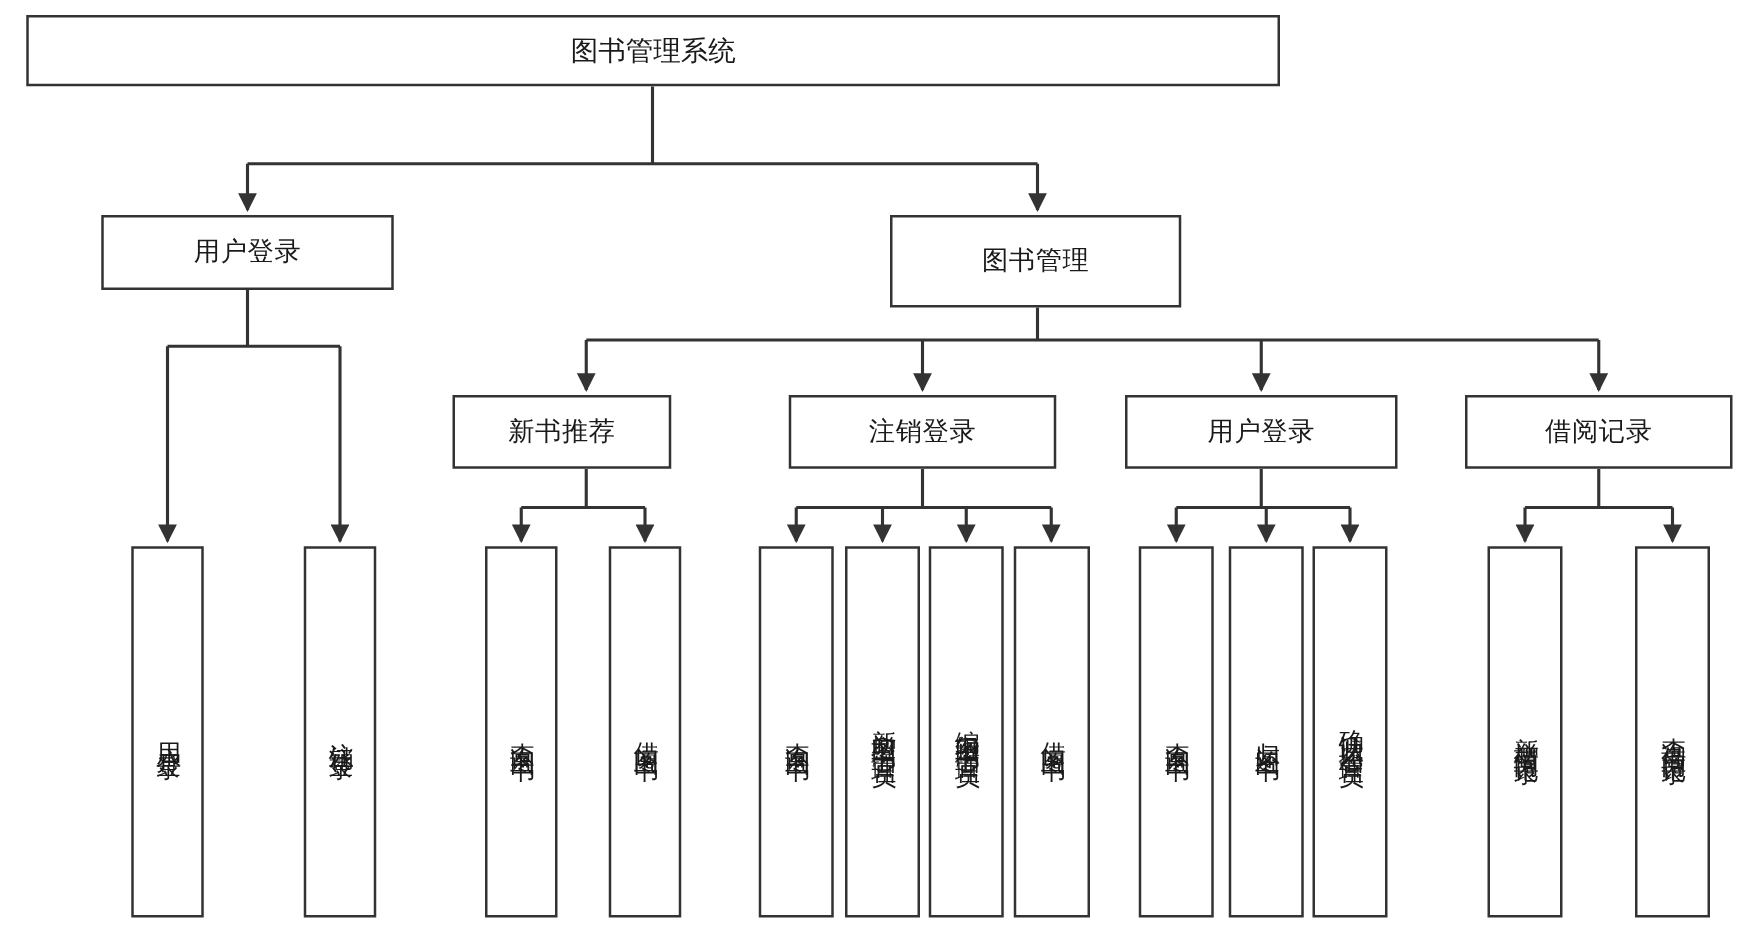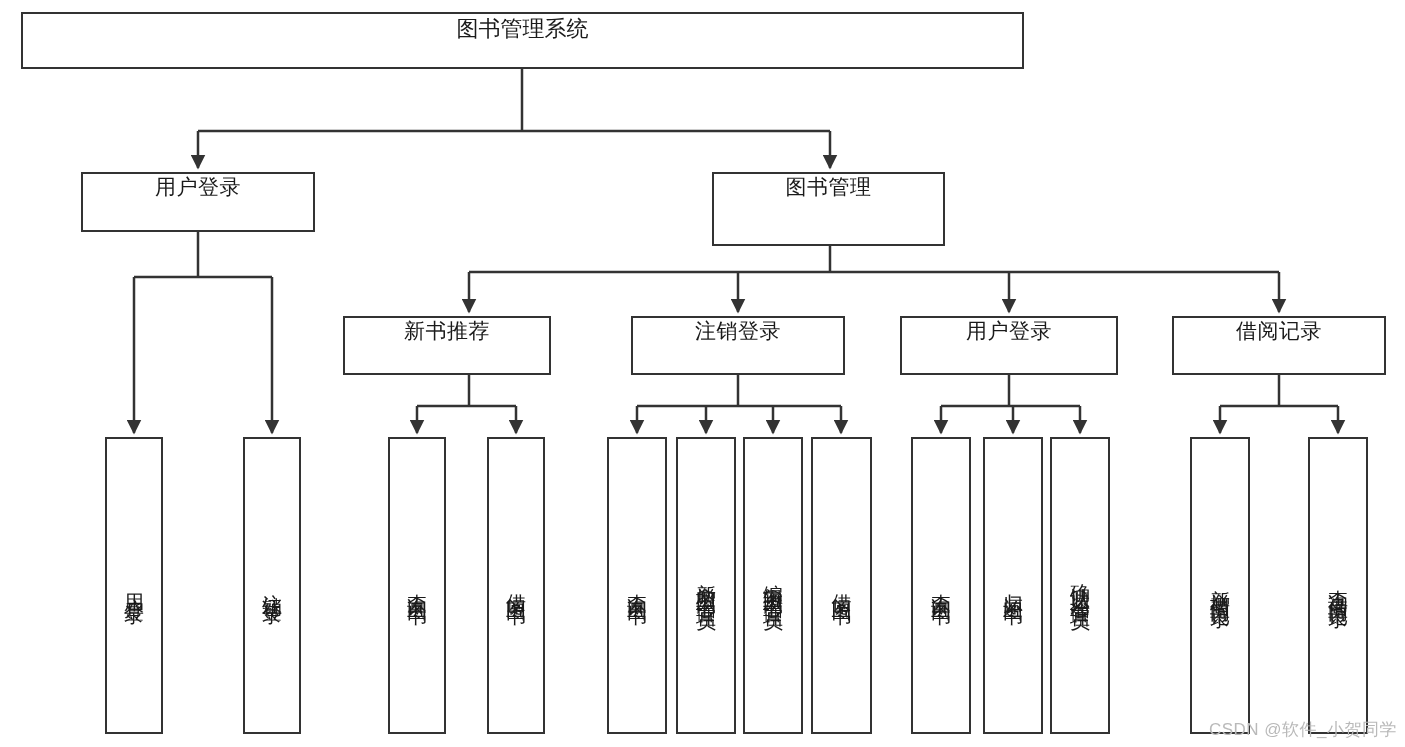--- a/index.html
+++ b/index.html
@@ -23,21 +23,21 @@
     width: 1405px;
     height: 747px;
     pointer-events: none;
   }
   .node {
     position: absolute;
     box-sizing: border-box;
     border: 2px solid #333333;
     background: #ffffff;
     display: flex;
-    align-items: flex-start;
+    align-items: center;
     justify-content: center;
     color: #1a1a1a;
   }
   .node.h {
     font-size: 21px;
     letter-spacing: 0.5px;
     line-height: 1.2;
   }
   .node.root {
     font-size: 22px;
@@ -129,21 +129,21 @@
     <span class="htext">图书管理系统</span>
   </div>
 
   <div class="node h" style="left:81px; top:172px; width:234px; height:60px;">
     <span class="htext">用户登录</span>
   </div>
   <div class="node h" style="left:712px; top:172px; width:233px; height:74px;">
     <span class="htext">图书管理</span>
   </div>
 
-  <div class="node h" style="left:343px; top:316px; width:208px; height:59px;">
+  <div class="node h" style="left:362px; top:316px; width:175px; height:59px;">
     <span class="htext">新书推荐</span>
   </div>
   <div class="node h" style="left:631px; top:316px; width:214px; height:59px;">
     <span class="htext">注销登录</span>
   </div>
   <div class="node h" style="left:900px; top:316px; width:218px; height:59px;">
     <span class="htext">用户登录</span>
   </div>
   <div class="node h" style="left:1172px; top:316px; width:214px; height:59px;">
     <span class="htext">借阅记录</span>
@@ -186,15 +186,14 @@
     <span class="vtext">确认归还（管理员）</span>
   </div>
 
   <div class="node leaf" style="left:1190px; top:437px; width:60px; height:297px;">
     <span class="vtext">新增借阅记录</span>
   </div>
   <div class="node leaf" style="left:1308px; top:437px; width:60px; height:297px;">
     <span class="vtext">查询借阅记录</span>
   </div>
 
-  <div id="watermark">CSDN @软件_小贺同学</div>
 
 </div>
 
 </body></html>

